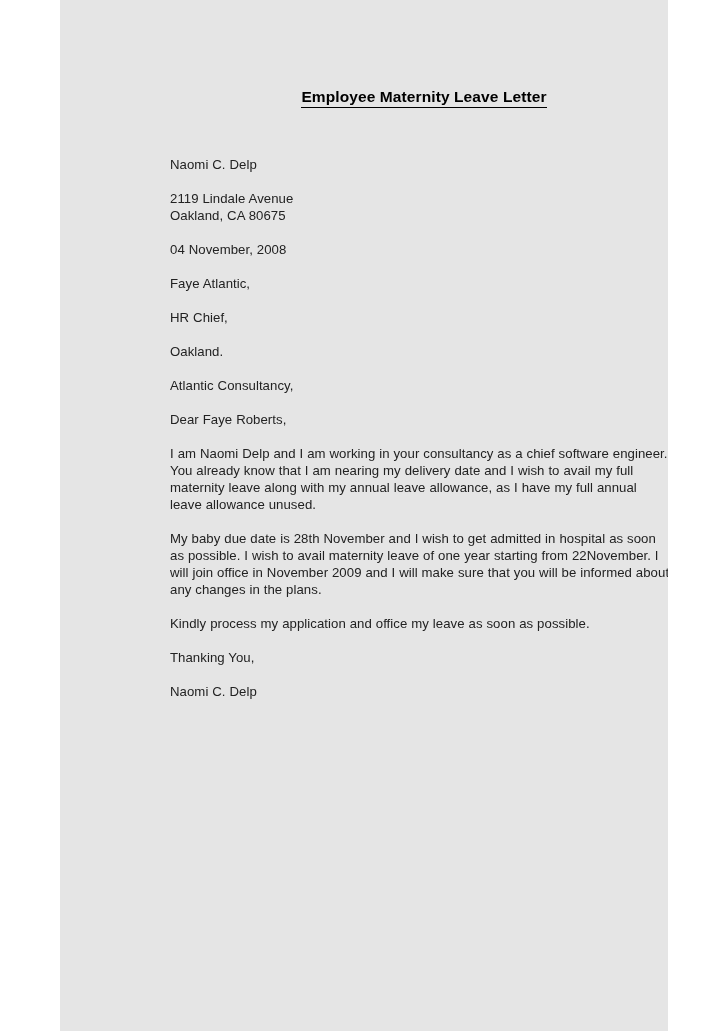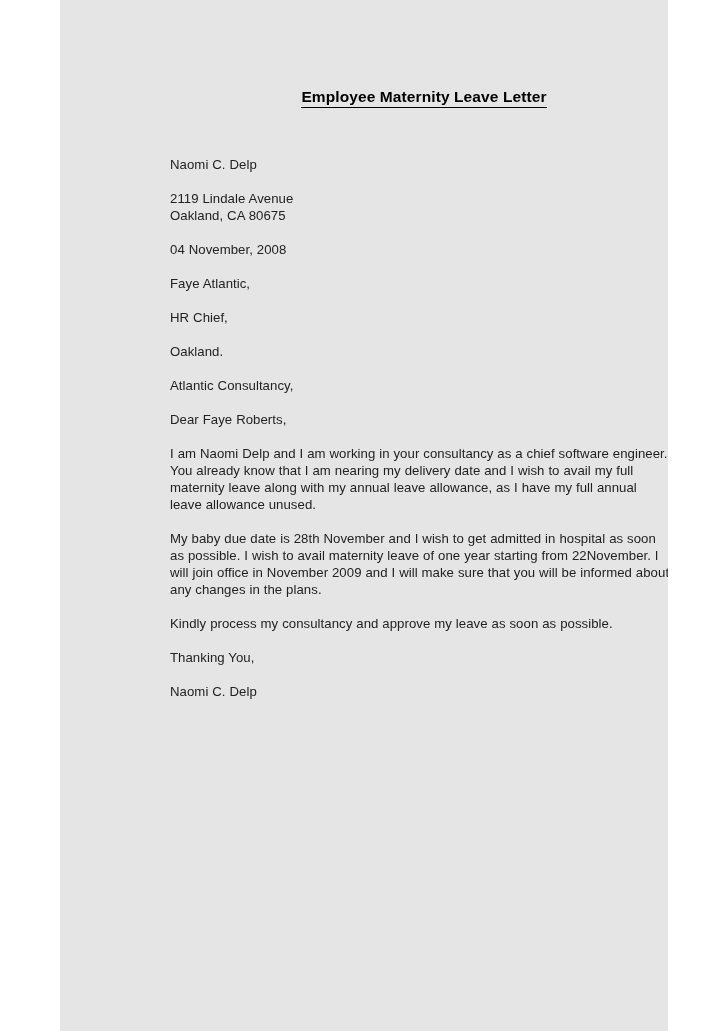--- a/index.html
+++ b/index.html
@@ -105,21 +105,21 @@
     </p>
 
     <p class="block">
       <span class="line">Dear Faye Roberts,</span>
     </p>
 
     <p class="block para">I am Naomi Delp and I am working in your consultancy as a chief software engineer. You already know that I am nearing my delivery date and I wish to avail my full maternity leave along with my annual leave allowance, as I have my full annual leave allowance unused.</p>
 
     <p class="block para">My baby due date is 28th November and I wish to get admitted in hospital as soon as possible. I wish to avail maternity leave of one year starting from 22November. I will join office in November 2009 and I will make sure that you will be informed about any changes in the plans.</p>
 
-    <p class="block para">Kindly process my consultancy and approve my leave as soon as possible.</p>
+    <p class="block para">Kindly process my application and office my leave as soon as possible.</p>
 
     <p class="block">
       <span class="line">Thanking You,</span>
     </p>
 
 
     <p class="block">
       <span class="line">Naomi C. Delp</span>
     </p>
 

